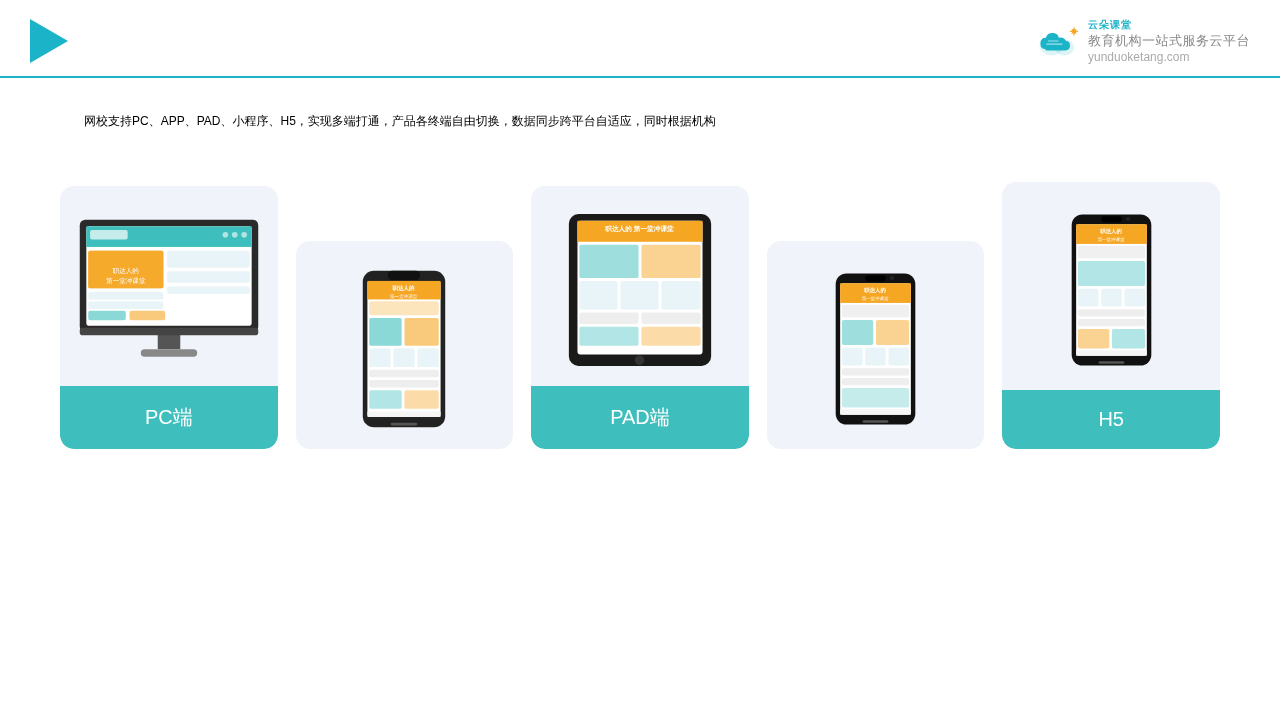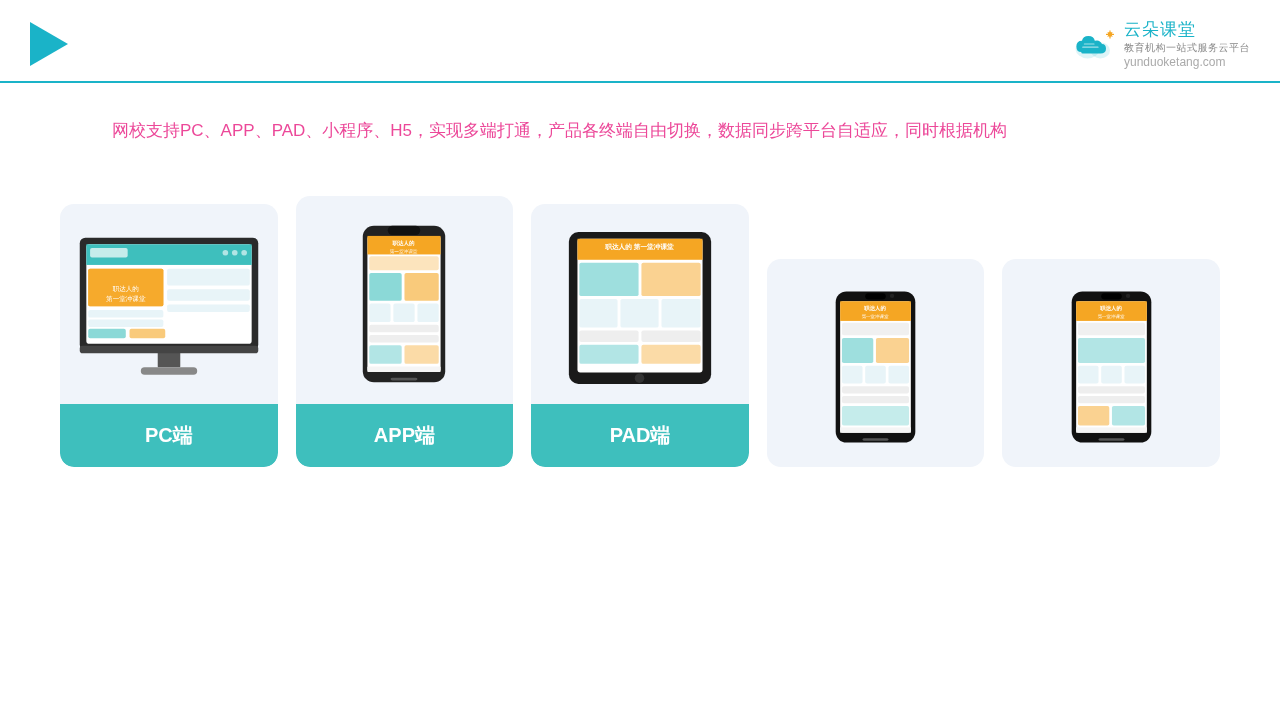--- a/index.html
+++ b/index.html
@@ -49,40 +49,40 @@
     .cloud-icon-svg {
       width: 48px;
       height: 36px;
     }
     .brand-text-block {
       display: flex;
       flex-direction: column;
       align-items: flex-start;
     }
     .brand-name {
-      font-size: 17px;
-      font-weight: normal;
+      font-size: 10px;
+      font-weight: bold;
       color: #1ab3c8;
       letter-spacing: 1px;
     }
     .brand-sub {
-      font-size: 10px;
+      font-size: 13px;
       color: #888;
       letter-spacing: 0.5px;
     }
     .brand-url {
       font-size: 12px;
       color: #aaa;
     }
 
     
     .description {
-      padding: 32px 80px 10px 112px;
-      font-size: 17px;
-      color: #ec4899;
+      padding: 32px 80px 10px 84px;
+      font-size: 12px;
+      color: #000000;
       line-height: 1.85;
     }
 
     
     .cards-container {
       display: flex;
       justify-content: center;
       align-items: flex-end;
       gap: 18px;
       padding: 30px 60px 30px 60px;
@@ -109,21 +109,21 @@
       min-height: 200px;
     }
 
     .device-label {
       width: 100%;
       background: #3ebfbd;
       color: #fff;
       text-align: center;
       font-size: 20px;
       padding: 18px 0;
-      font-weight: 700;
+      font-weight: 400;
       border-radius: 0 0 14px 14px;
     }
 
     
     .pc-monitor {
       width: 190px;
       height: 155px;
     }
     
     .phone-device {
@@ -237,21 +237,20 @@
         <rect x="10" y="110" width="75" height="8" rx="2" fill="#eee"></rect>
         <rect x="10" y="121" width="75" height="8" rx="2" fill="#eee"></rect>
         <rect x="10" y="132" width="35" height="20" rx="2" fill="#3ebfbd" opacity="0.4"></rect>
         <rect x="48" y="132" width="37" height="20" rx="2" fill="#f5a623" opacity="0.4"></rect>
 
         <rect x="8" y="155" width="79" height="6" rx="1" fill="#f5f5f5"></rect>
 
         <rect x="33" y="167" width="29" height="3" rx="2" fill="#555"></rect>
       </svg>
     </div>
-    <div class="device-label">APP端</div>
   </div>
 
   <div class="device-card">
     <div class="device-image-area">
       <svg class="tablet-device" viewBox="0 0 155 165" xmlns="http://www.w3.org/2000/svg">
 
         <rect x="3" y="3" width="149" height="159" rx="10" ry="10" fill="#1a1a1a"></rect>
         <rect x="12" y="10" width="131" height="140" rx="3" ry="3" fill="#fff"></rect>
 
         <circle cx="77" cy="156" r="5" fill="#333"></circle>
@@ -325,15 +324,16 @@
         <rect x="62" y="86" width="23" height="20" rx="2" fill="#e8f4f8"></rect>
         <rect x="10" y="109" width="75" height="8" rx="2" fill="#eee"></rect>
         <rect x="10" y="120" width="75" height="8" rx="2" fill="#eee"></rect>
         <rect x="10" y="131" width="35" height="22" rx="2" fill="#f5a623" opacity="0.5"></rect>
         <rect x="48" y="131" width="37" height="22" rx="2" fill="#3ebfbd" opacity="0.4"></rect>
 
         <rect x="8" y="155" width="79" height="6" fill="#f5f5f5"></rect>
         <rect x="33" y="167" width="29" height="3" rx="2" fill="#555"></rect>
       </svg>
     </div>
+    <div class="device-label">H5</div>
   </div>
 
 </div>
 
 </body></html>

